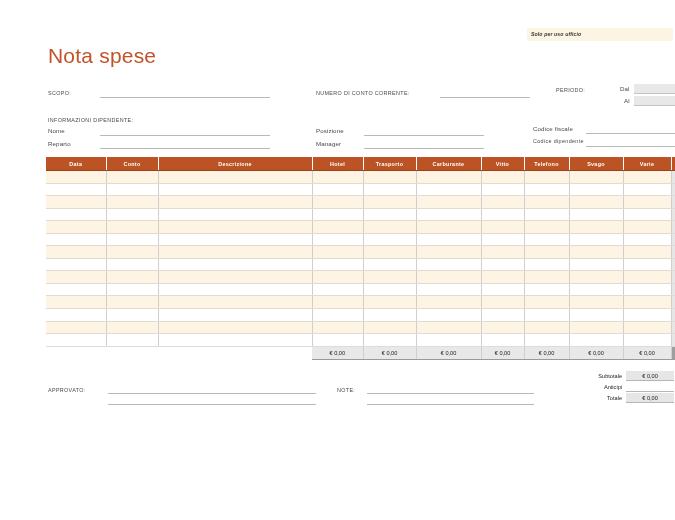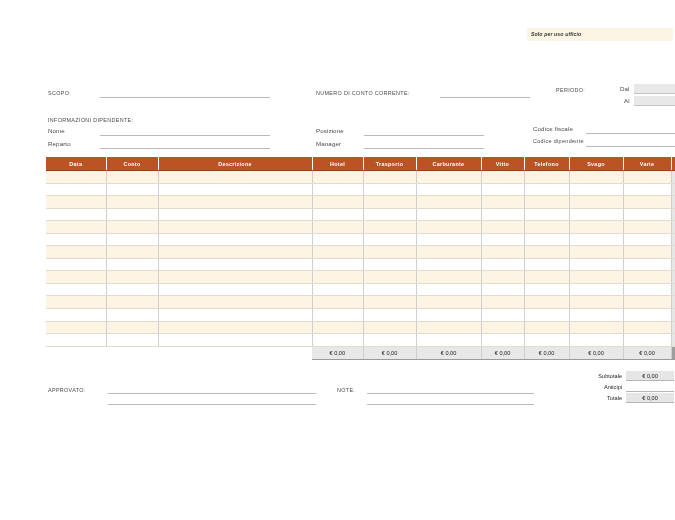--- a/index.html
+++ b/index.html
@@ -177,20 +177,21 @@
     letter-spacing: 0.35px;
   }
 </style>
 </head>
 <body>
 
 <div class="page">
 
   <div class="office-use">Solo per uso ufficio</div>
 
+  <div class="title">Nota spese</div>
 
   <div class="lbl lbl-cap" style="left:48px; top:90px;">SCOPO:</div>
   <div class="rule" style="left:100px; top:97px; width:170px;"></div>
 
   <div class="lbl lbl-cap" style="left:316px; top:90px;">NUMERO DI CONTO CORRENTE:</div>
   <div class="rule" style="left:440px; top:97px; width:90px;"></div>
 
   <div class="lbl lbl-cap" style="left:556px; top:87px;">PERIODO:</div>
   <div class="lbl lbl-mix" style="left:620px; top:85px;">Dal</div>
   <div class="inputbox" style="left:634px; top:84px; width:41px; height:9px;"></div>

